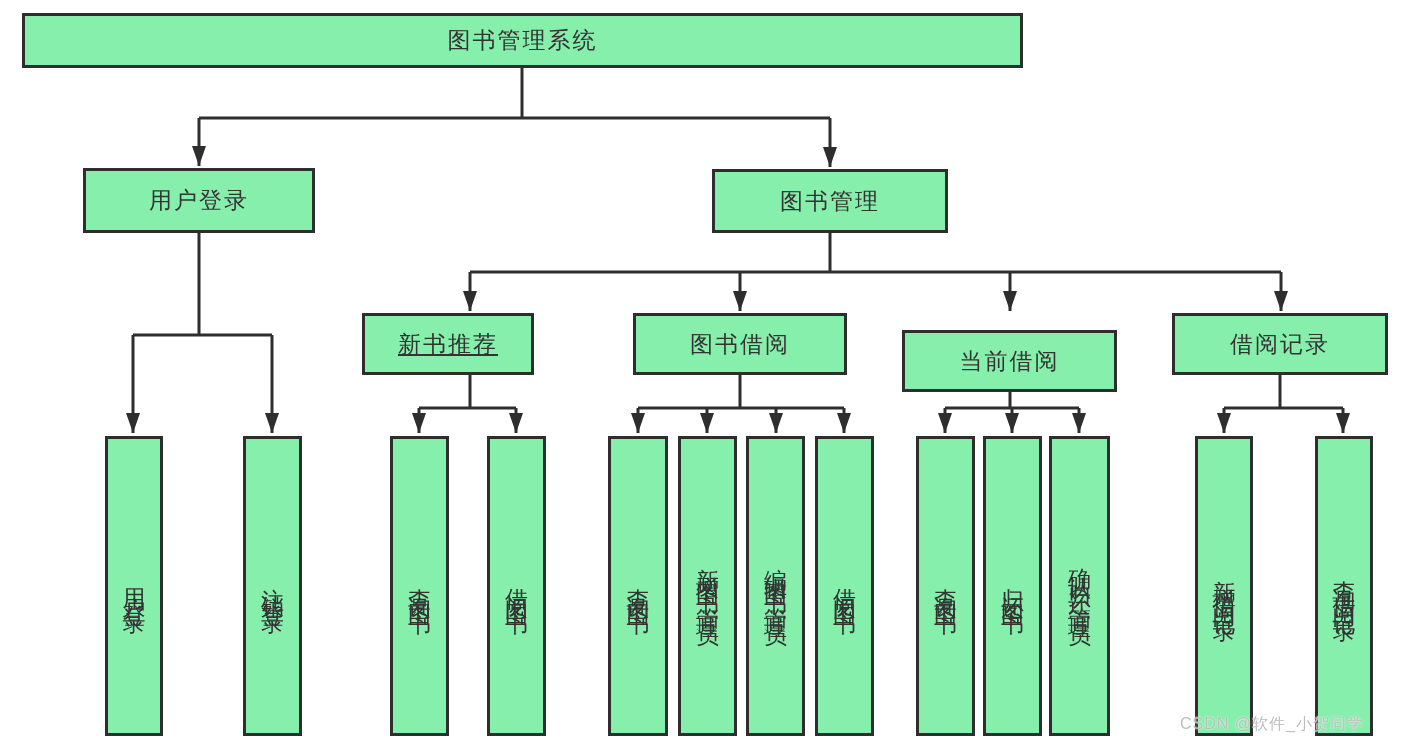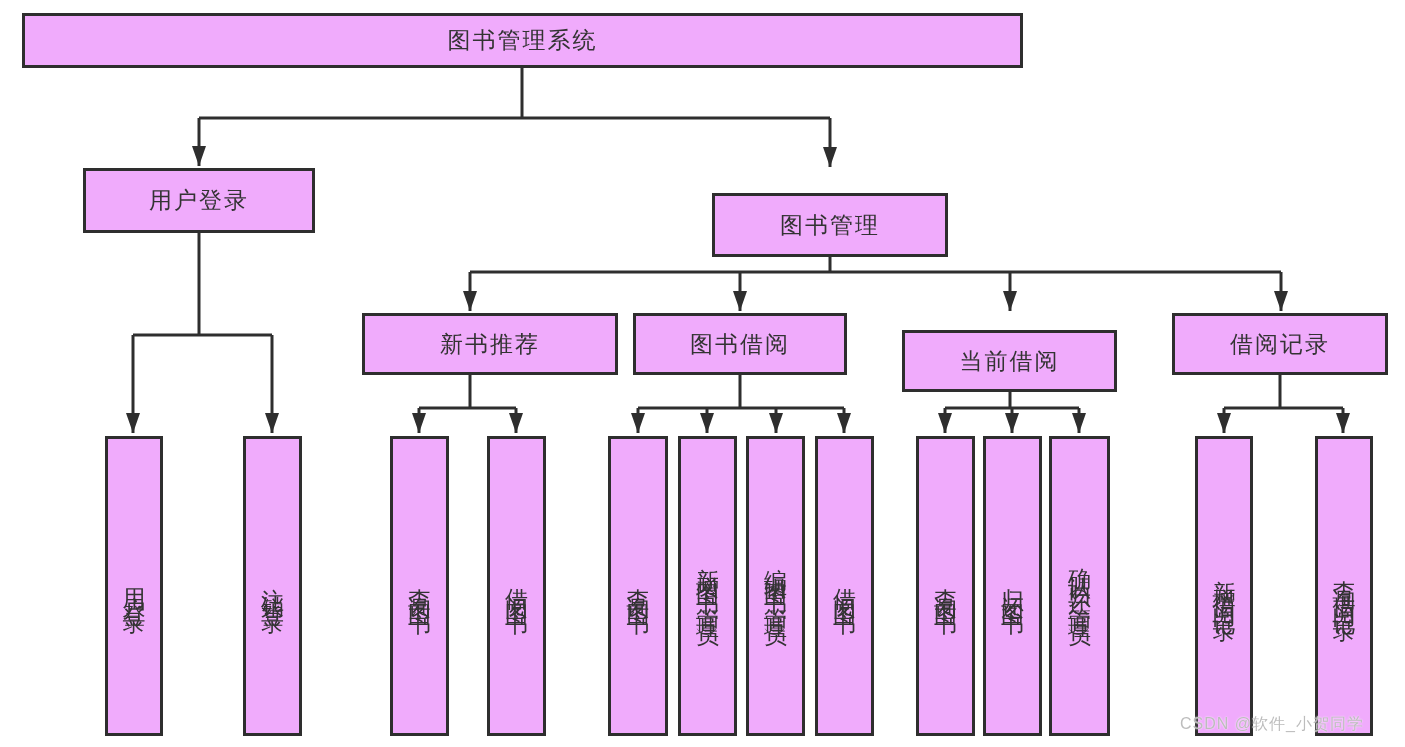--- a/index.html
+++ b/index.html
@@ -7,21 +7,21 @@
     position:relative;
     width:1405px;height:747px;
     background:#ffffff;
     font-family:"Liberation Sans", sans-serif;
     overflow:hidden;
   }
   #connectors{position:absolute;left:0;top:0;}
   .node{
     position:absolute;
     box-sizing:border-box;
-    background:#f0abfc;
+    background:#86efac;
     border:3px solid #2e2e2e;
     color:#333333;
     display:flex;
     align-items:center;
     justify-content:center;
     font-size:23px;
     line-height:1;
   }
   .h-node{letter-spacing:2px;}
   .v-node{
@@ -82,25 +82,25 @@
     </g>
   </svg>
 
   <div class="node h-node" style="left:22px;top:13px;width:1001px;height:55px;">
     <span>图书管理系统</span>
   </div>
 
   <div class="node h-node" style="left:83px;top:168px;width:232px;height:65px;">
     <span>用户登录</span>
   </div>
-  <div class="node h-node" style="left:712px;top:169px;width:236px;height:64px;margin-top:24px;">
+  <div class="node h-node" style="left:712px;top:169px;width:236px;height:64px;">
     <span>图书管理</span>
   </div>
 
-  <div class="node h-node" style="left:362px;top:313px;width:256px;height:62px;">
+  <div class="node h-node" style="left:362px;top:313px;width:172px;height:62px;text-decoration:underline;">
     <span>新书推荐</span>
   </div>
   <div class="node h-node" style="left:633px;top:313px;width:214px;height:62px;text-align:center;">
     <span>图书借阅</span>
   </div>
   <div class="node h-node" style="left:902px;top:330px;width:215px;height:62px;">
     <span>当前借阅</span>
   </div>
   <div class="node h-node" style="left:1172px;top:313px;width:216px;height:62px;">
     <span>借阅记录</span>

